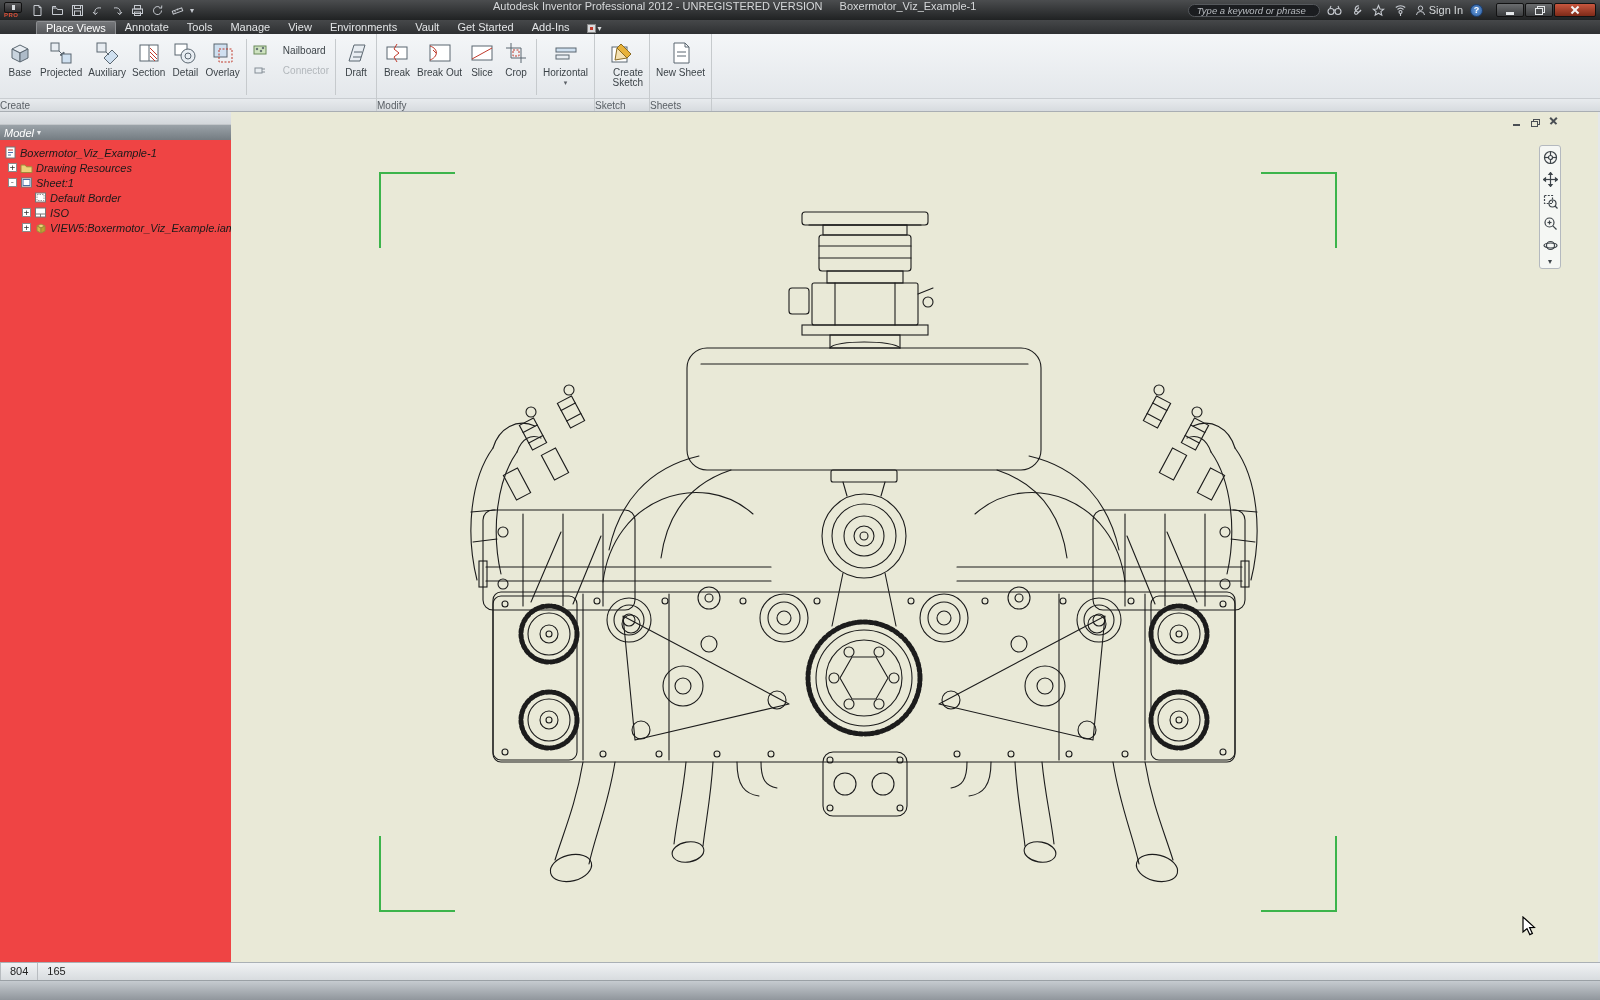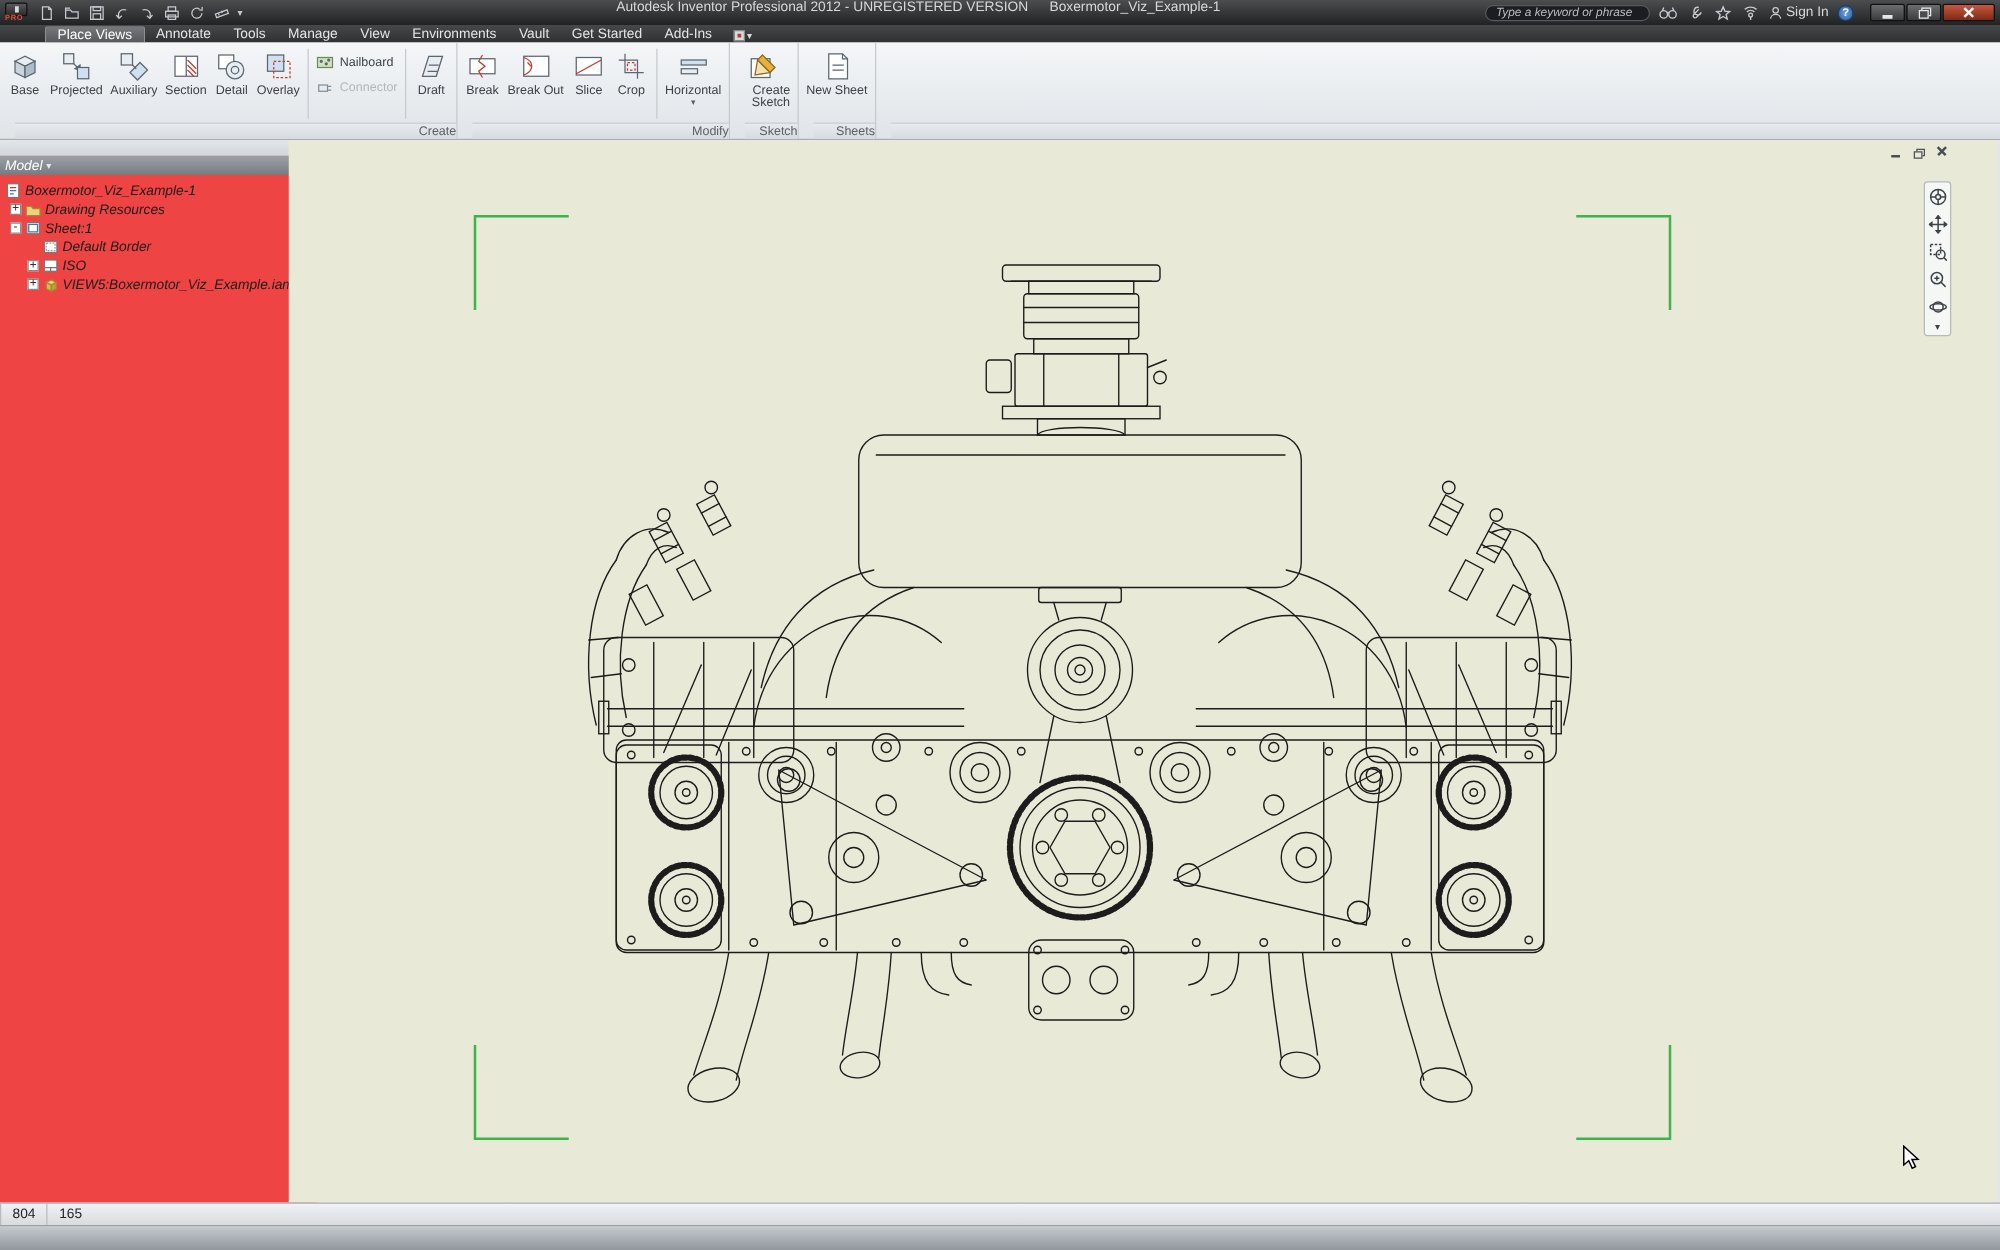--- a/index.html
+++ b/index.html
@@ -49,31 +49,31 @@
   .ribtoggle { display:flex; align-items:center; gap:2px; margin-left:8px; padding-bottom:1px; }
   .ribtoggle .sq { width:9px; height:9px; background:#d8dadc; border:1px solid #888; position:relative; }
   .ribtoggle .sq::after { content:""; position:absolute; left:2px; top:2px; width:3px; height:3px; background:#c0392b; }
   .ribtoggle .ddt { color:#d8dadc; font-size:8px; }
 
   
   .ribbon { position:absolute; left:0; top:34px; width:1600px; height:78px;
     background:linear-gradient(#f4f6f8,#e0e4e8); border-bottom:1px solid #a9aeb3; display:flex; }
   .panel { display:flex; flex-direction:column; border-right:1px solid #c6cacd; }
   .pbody { flex:1; display:flex; align-items:flex-start; padding:2px 3px 0; }
-  .plabel { height:13px; font-size:10px; color:#5a6066; text-align:right; line-height:13px;
-    background:linear-gradient(#e8ebee,#d7dbdf); border-top:1px solid #c9cdd1;margin-left:12px; }
+  .plabel { height:13px; font-size:10px; color:#5a6066; text-align:left; line-height:13px;
+    background:linear-gradient(#e8ebee,#d7dbdf); border-top:1px solid #c9cdd1; }
   .rbtn { display:flex; flex-direction:column; align-items:center; gap:2px; padding:4px 3px 0; min-width:34px; }
   .rbtn .rlab { font-size:10px; color:#3c4348; line-height:10px; white-space:nowrap; text-align:right; }
   .rbtn.wrap .rlab { white-space:normal; width:42px; }
   .rbtn .ddt { font-size:7px; color:#5a6066; line-height:6px; }
   .ric { width:26px; height:26px; display:flex; align-items:center; justify-content:center; }
   .ric svg { stroke:#5a6670; stroke-width:1; fill:none; }
   .vsep { width:1px; align-self:stretch; background:#c6cacd; margin:3px 3px; }
   .scol { display:flex; flex-direction:column; gap:4px; padding-top:6px; }
-  .sbtn { display:flex; align-items:center; gap:5px; font-size:10px; color:#3c4348; padding:1px 3px; }
+  .sbtn { display:flex; align-items:center; gap:16px; font-size:10px; color:#3c4348; padding:1px 3px; }
   .sbtn.disabled { color:#9aa0a5; opacity:.7; }
   .sic { width:14px; height:14px; } .sic svg { stroke:#5a6670; stroke-width:1; fill:none; }
   .ribfill { flex:1; border-right:none; }
 
   
   .main { position:absolute; left:0; top:112px; width:1600px; bottom:38px; }
 
   
   .browser { position:absolute; left:0; top:0; width:253px; height:100%;
     background:#ef4444; border-right:1px solid #8f9498; font-size:11px;font-style:italic; }

